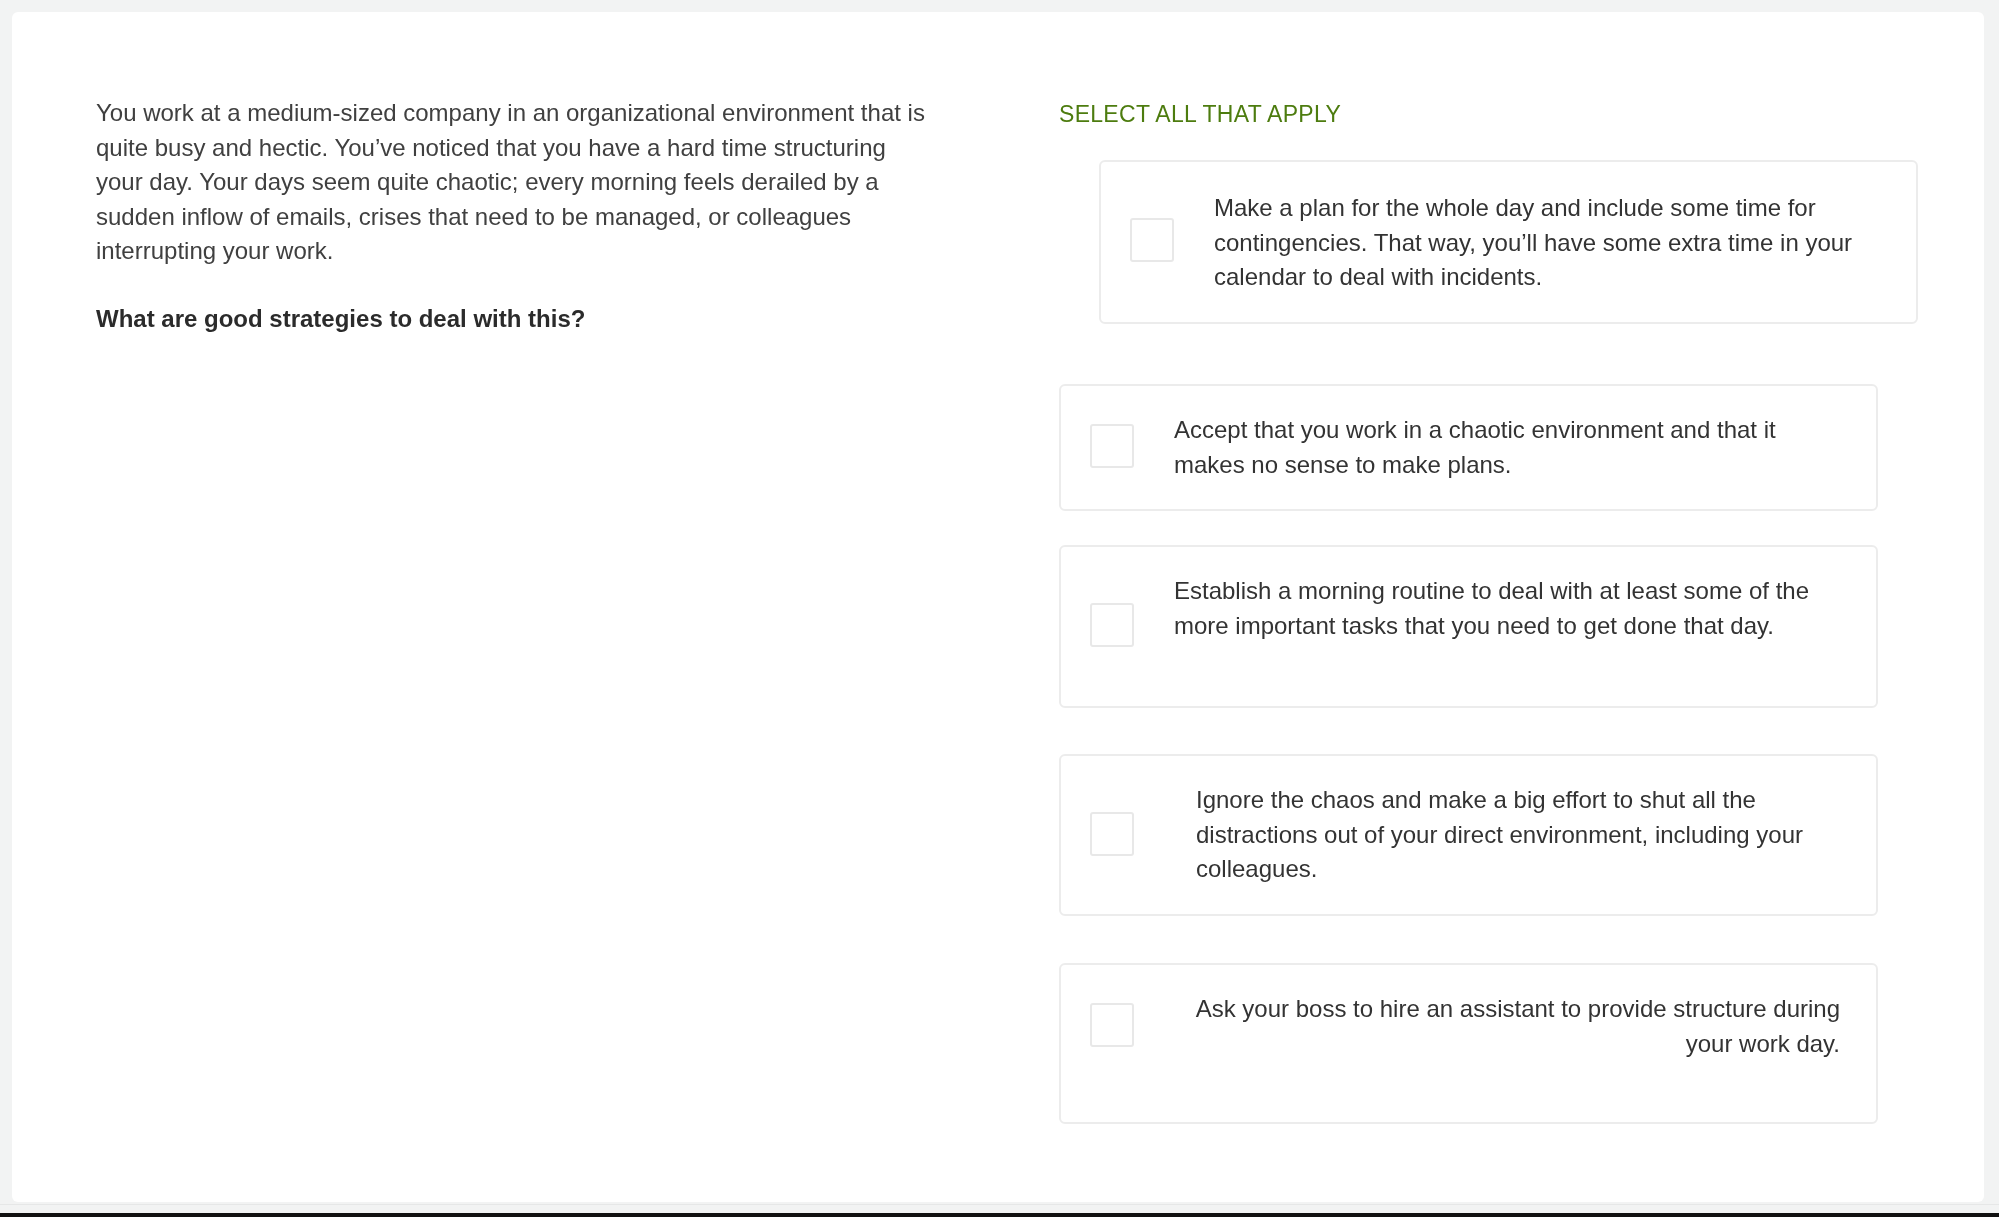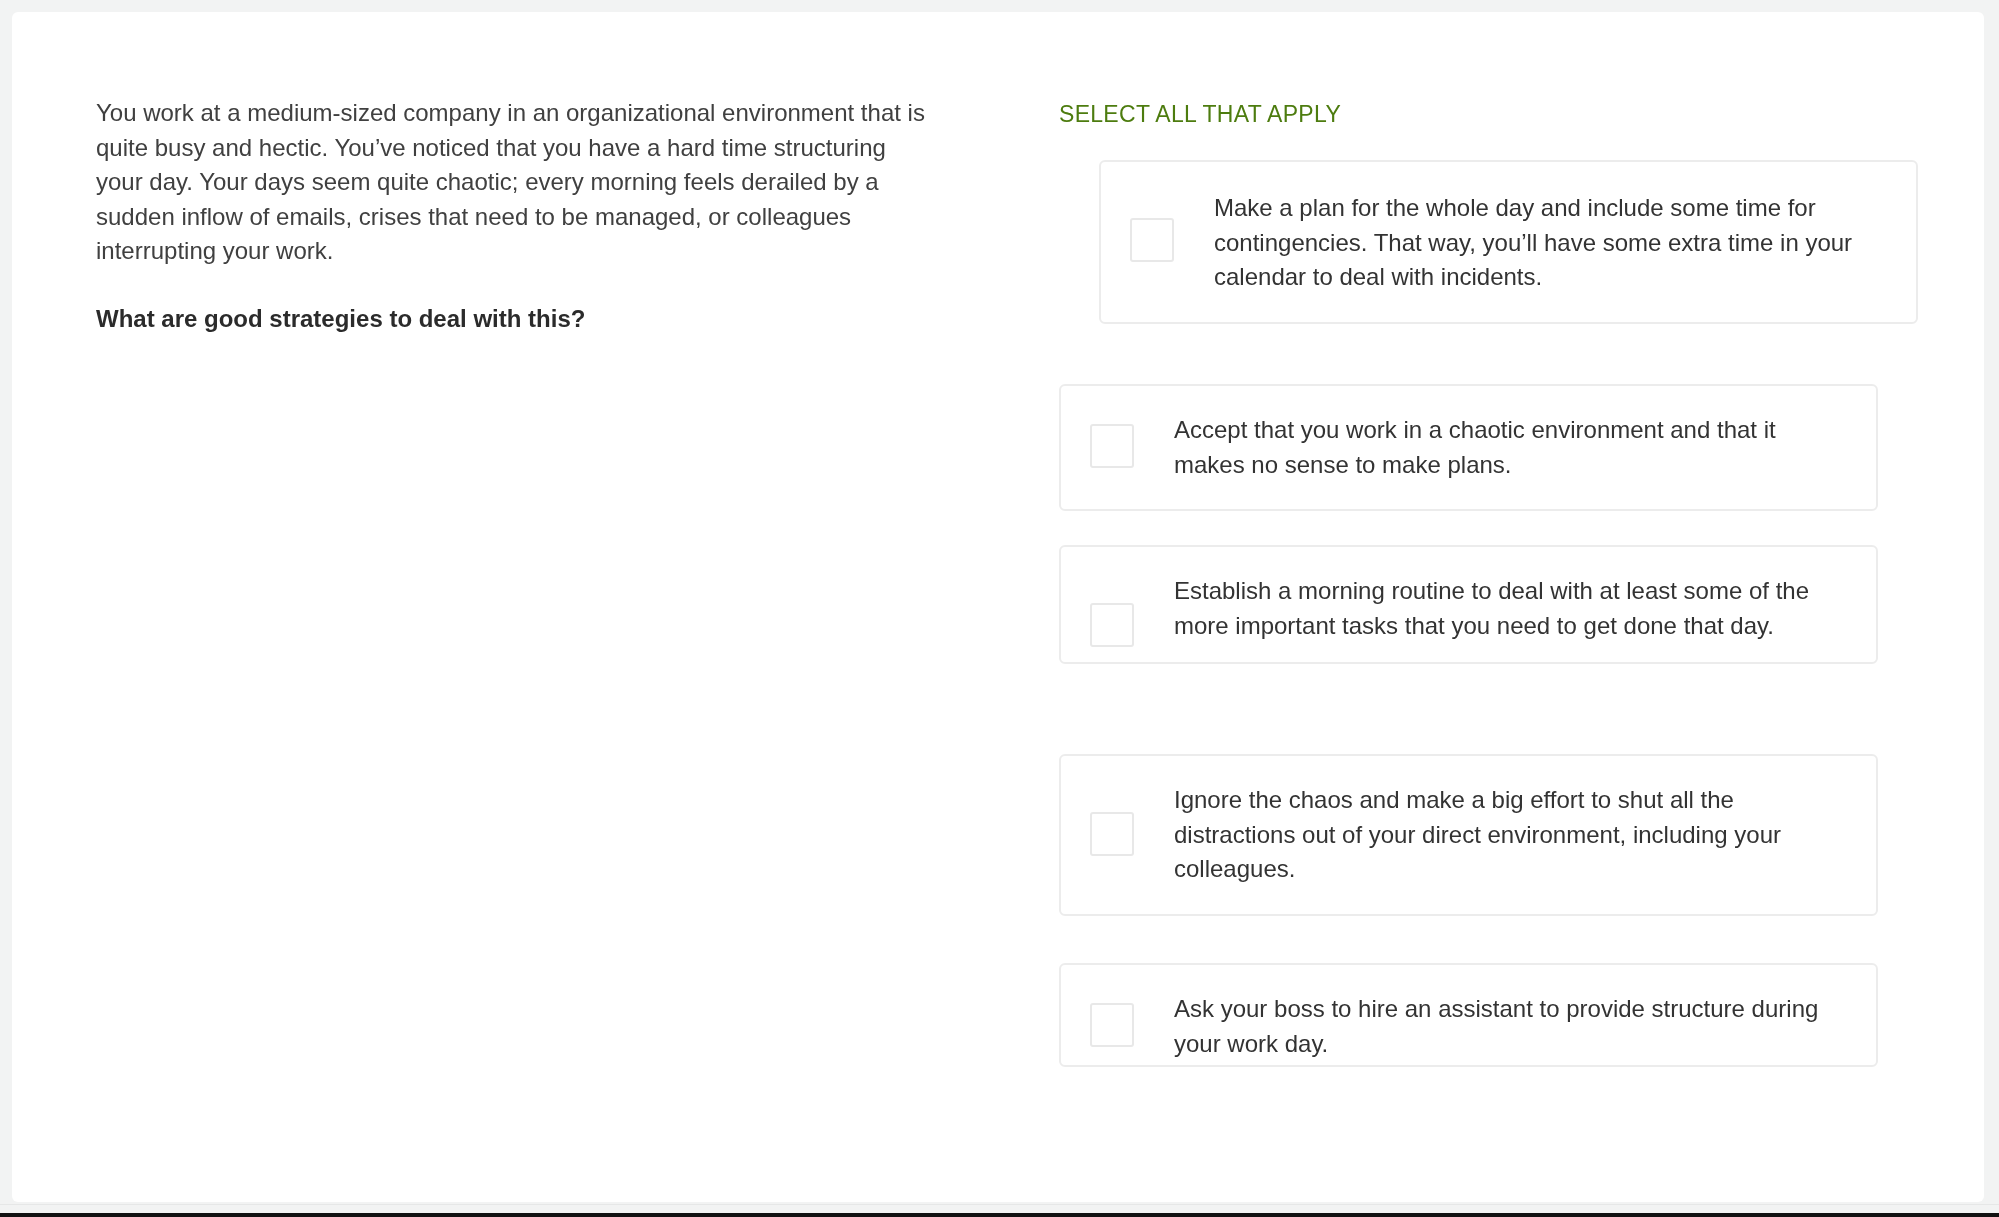--- a/index.html
+++ b/index.html
@@ -112,29 +112,29 @@
 <div class="option" style="top:160px;height:164px;margin-left:40px;">
   <div class="checkbox" style="top:56px;"></div>
   <div class="option-text" style="top:29px;">Make a plan for the whole day and include some time for contingencies. That way, you’ll have some extra time in your calendar to deal with incidents.</div>
 </div>
 
 <div class="option" style="top:384px;height:127px;">
   <div class="checkbox" style="top:38px;"></div>
   <div class="option-text" style="top:27px;">Accept that you work in a chaotic environment and that it makes no sense to make plans.</div>
 </div>
 
-<div class="option" style="top:545px;height:119px;">
+<div class="option" style="top:545px;height:163px;">
   <div class="checkbox" style="top:56px;"></div>
   <div class="option-text" style="top:27px;">Establish a morning routine to deal with at least some of the more important tasks that you need to get done that day.</div>
 </div>
 
 <div class="option" style="top:754px;height:162px;">
   <div class="checkbox" style="top:56px;"></div>
-  <div class="option-text" style="top:27px;">Ignore the chaos and make a big effort to shut all the distractions out of your direct environment, including your colleagues.</div>
+  <div class="option-text" style="top:27px;margin-left:22px;">Ignore the chaos and make a big effort to shut all the distractions out of your direct environment, including your colleagues.</div>
 </div>
 
-<div class="option" style="top:963px;height:104px;">
+<div class="option" style="top:963px;height:161px;text-align:right;">
   <div class="checkbox" style="top:38px;"></div>
   <div class="option-text" style="top:27px;">Ask your boss to hire an assistant to provide structure during your work day.</div>
 </div>
 
 <div class="bottom-strip"></div>
 <div class="bottom-edge"></div>
 
 </body></html>

